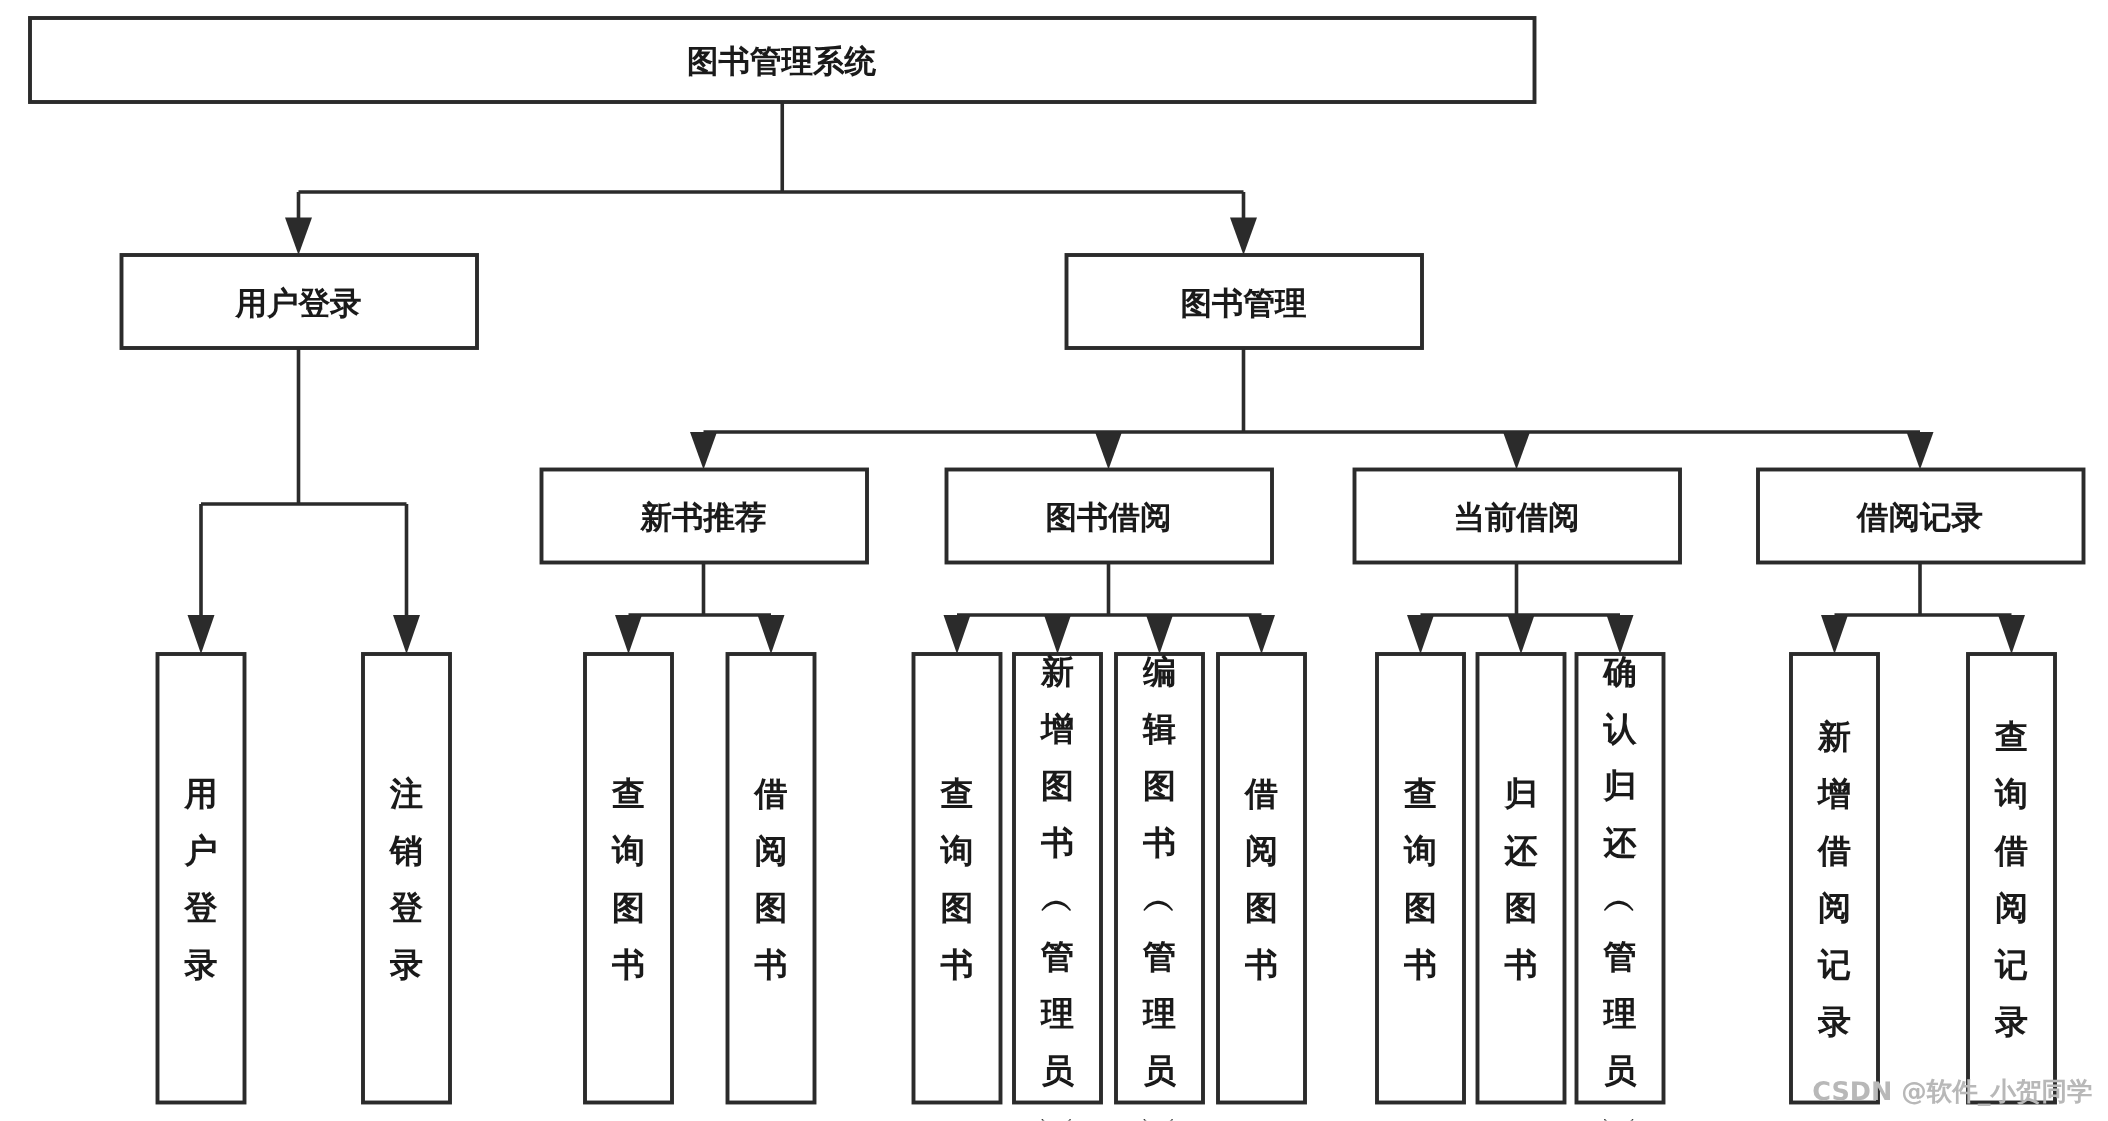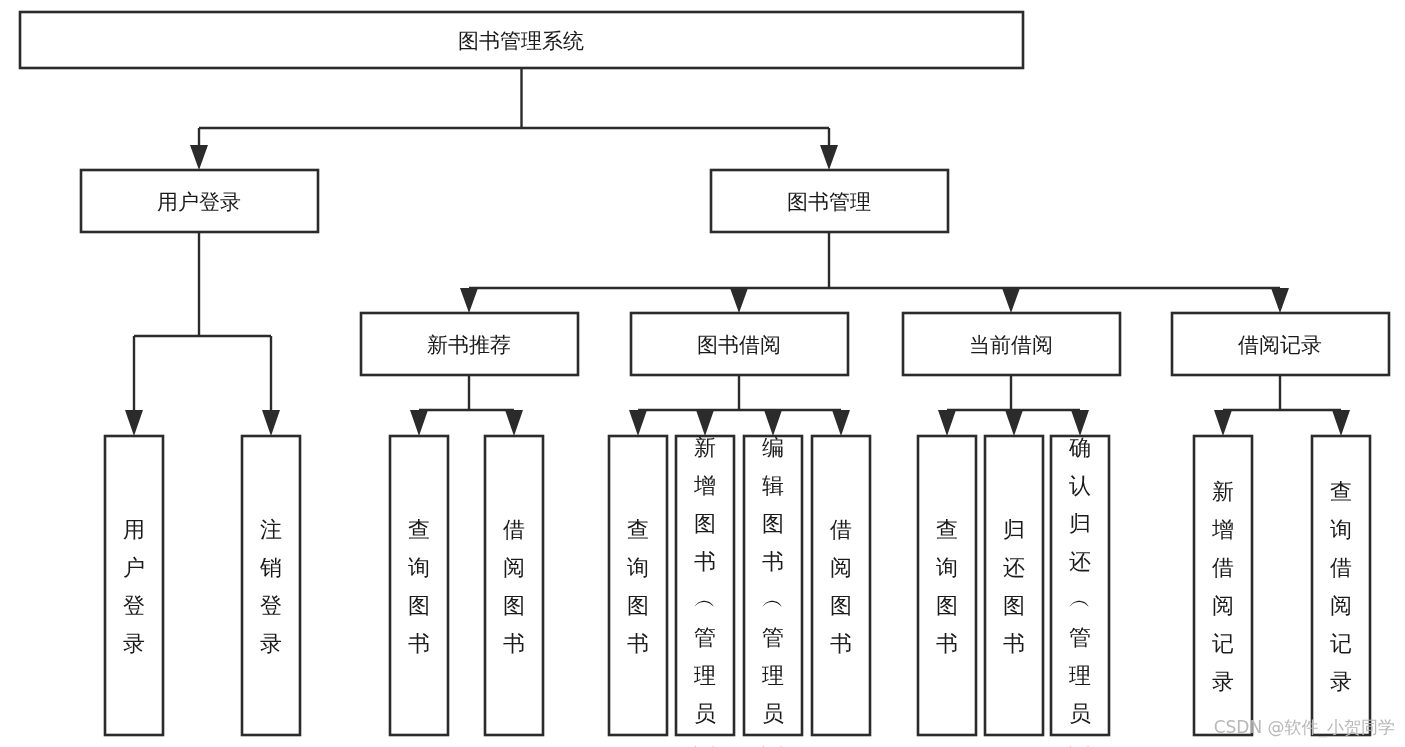--- a/index.html
+++ b/index.html
@@ -13,20 +13,21 @@
     overflow: hidden;
     font-family: "DejaVu Sans", "Liberation Sans", sans-serif;
     position: relative;
   }
   #diagram-root {
     position: absolute;
     left: 0;
     top: 0;
     width: 1204px;
     height: 747px;
+    font-weight: bold;
   }
   svg { display: block; }
   .node-box {
     fill: #ffffff;
     stroke: #2b2b2b;
     stroke-width: 2.6;
   }
   .node-box.leaf {
     stroke-width: 2.6;
   }

